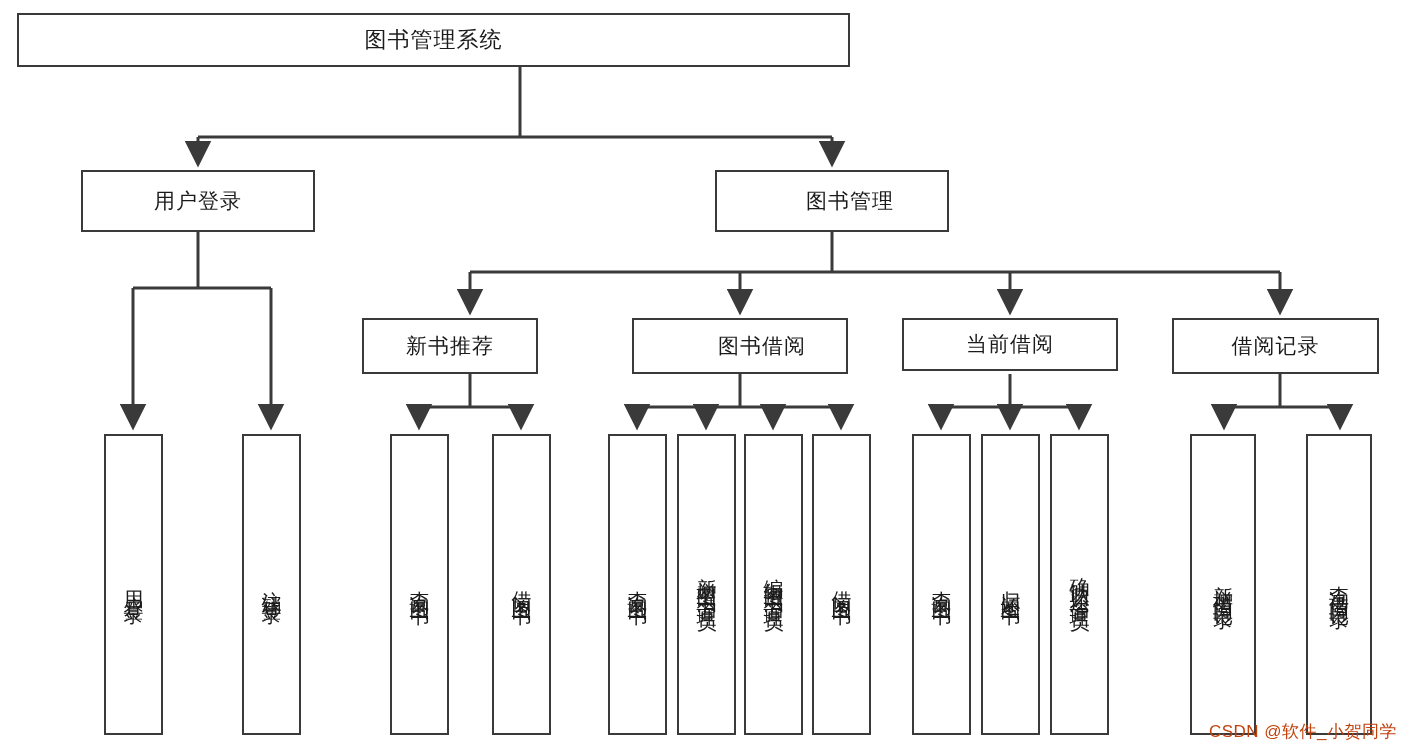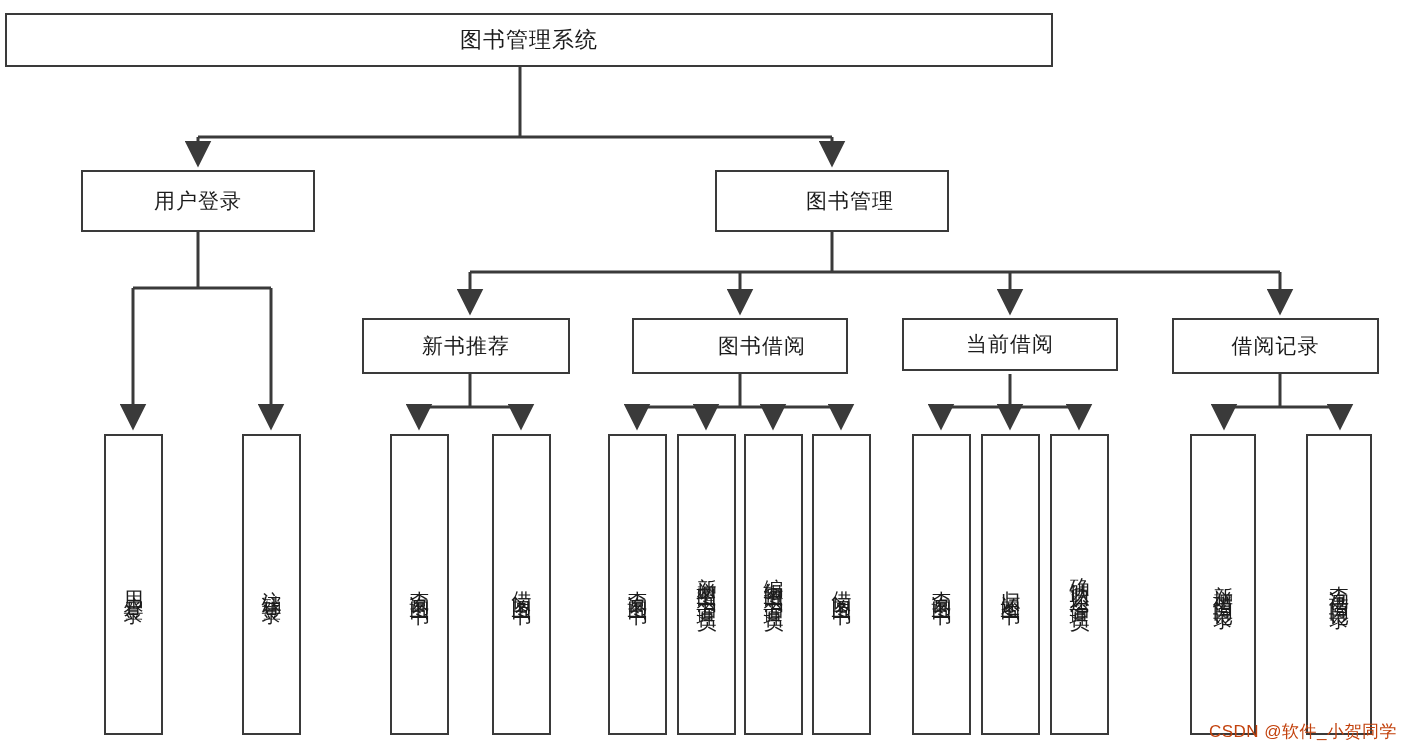--- a/index.html
+++ b/index.html
@@ -115,32 +115,32 @@
       <path d="M1010,407 L1010,426" marker-end="url(#arrowhead)"></path>
       <path d="M1079,407 L1079,426" marker-end="url(#arrowhead)"></path>
 
       <path d="M1280,374 L1280,407"></path>
       <path d="M1224,407 L1340,407"></path>
       <path d="M1224,407 L1224,426" marker-end="url(#arrowhead)"></path>
       <path d="M1340,407 L1340,426" marker-end="url(#arrowhead)"></path>
     </g>
   </svg>
 
-  <div class="node level-0" style="left:5px; top:13px; width:1048px; height:54px;">
+  <div class="node level-0" style="left:17px; top:13px; width:833px; height:54px;">
     <span class="node-label">图书管理系统</span>
   </div>
 
   <div class="node level-1" style="left:81px; top:170px; width:234px; height:62px;">
     <span class="node-label">用户登录</span>
   </div>
   <div class="node level-1" style="left:715px; top:170px; width:234px; height:62px;padding-left:36px;">
     <span class="node-label">图书管理</span>
   </div>
 
-  <div class="node level-2" style="left:362px; top:318px; width:208px; height:56px;">
+  <div class="node level-2" style="left:362px; top:318px; width:176px; height:56px;">
     <span class="node-label">新书推荐</span>
   </div>
   <div class="node level-2" style="left:632px; top:318px; width:216px; height:56px;padding-left:44px;">
     <span class="node-label">图书借阅</span>
   </div>
   <div class="node level-2" style="left:902px; top:318px; width:216px; height:53px;">
     <span class="node-label">当前借阅</span>
   </div>
   <div class="node level-2" style="left:1172px; top:318px; width:207px; height:56px;">
     <span class="node-label">借阅记录</span>

